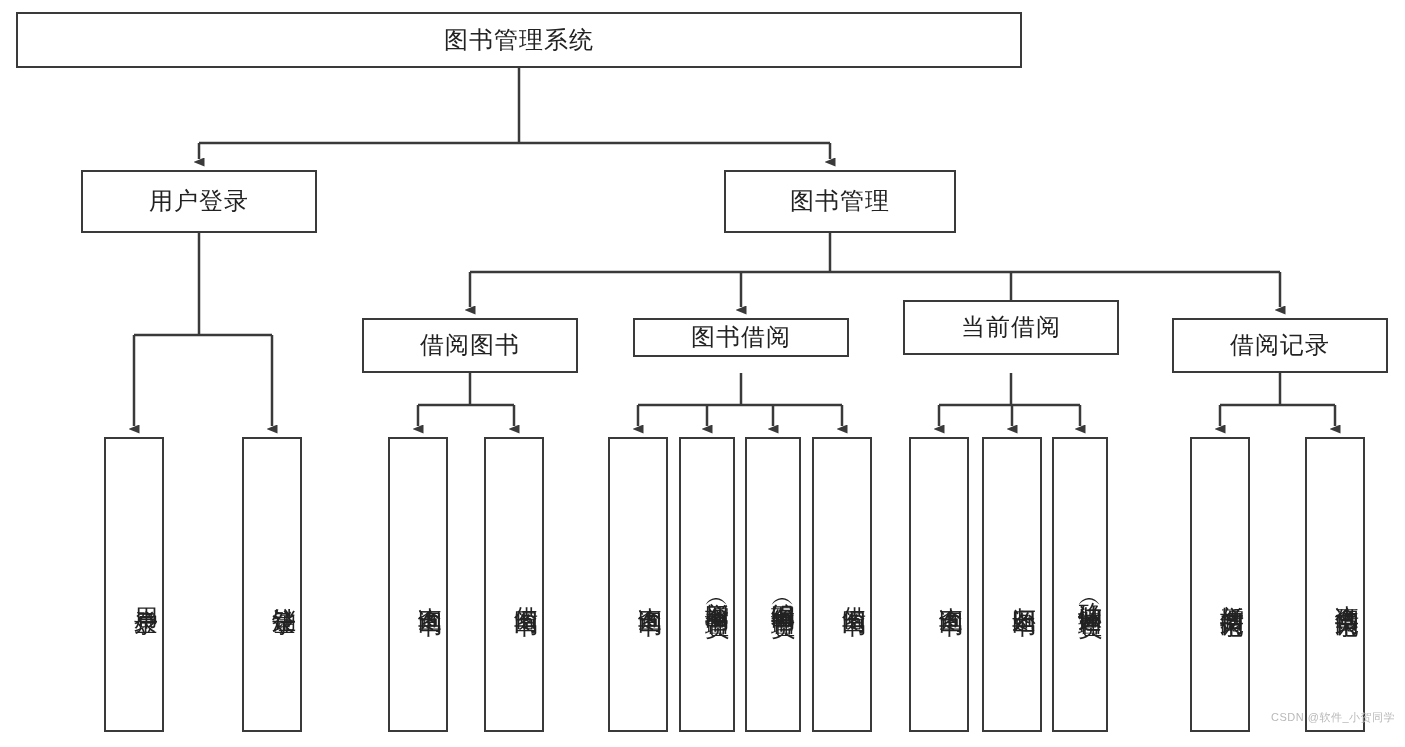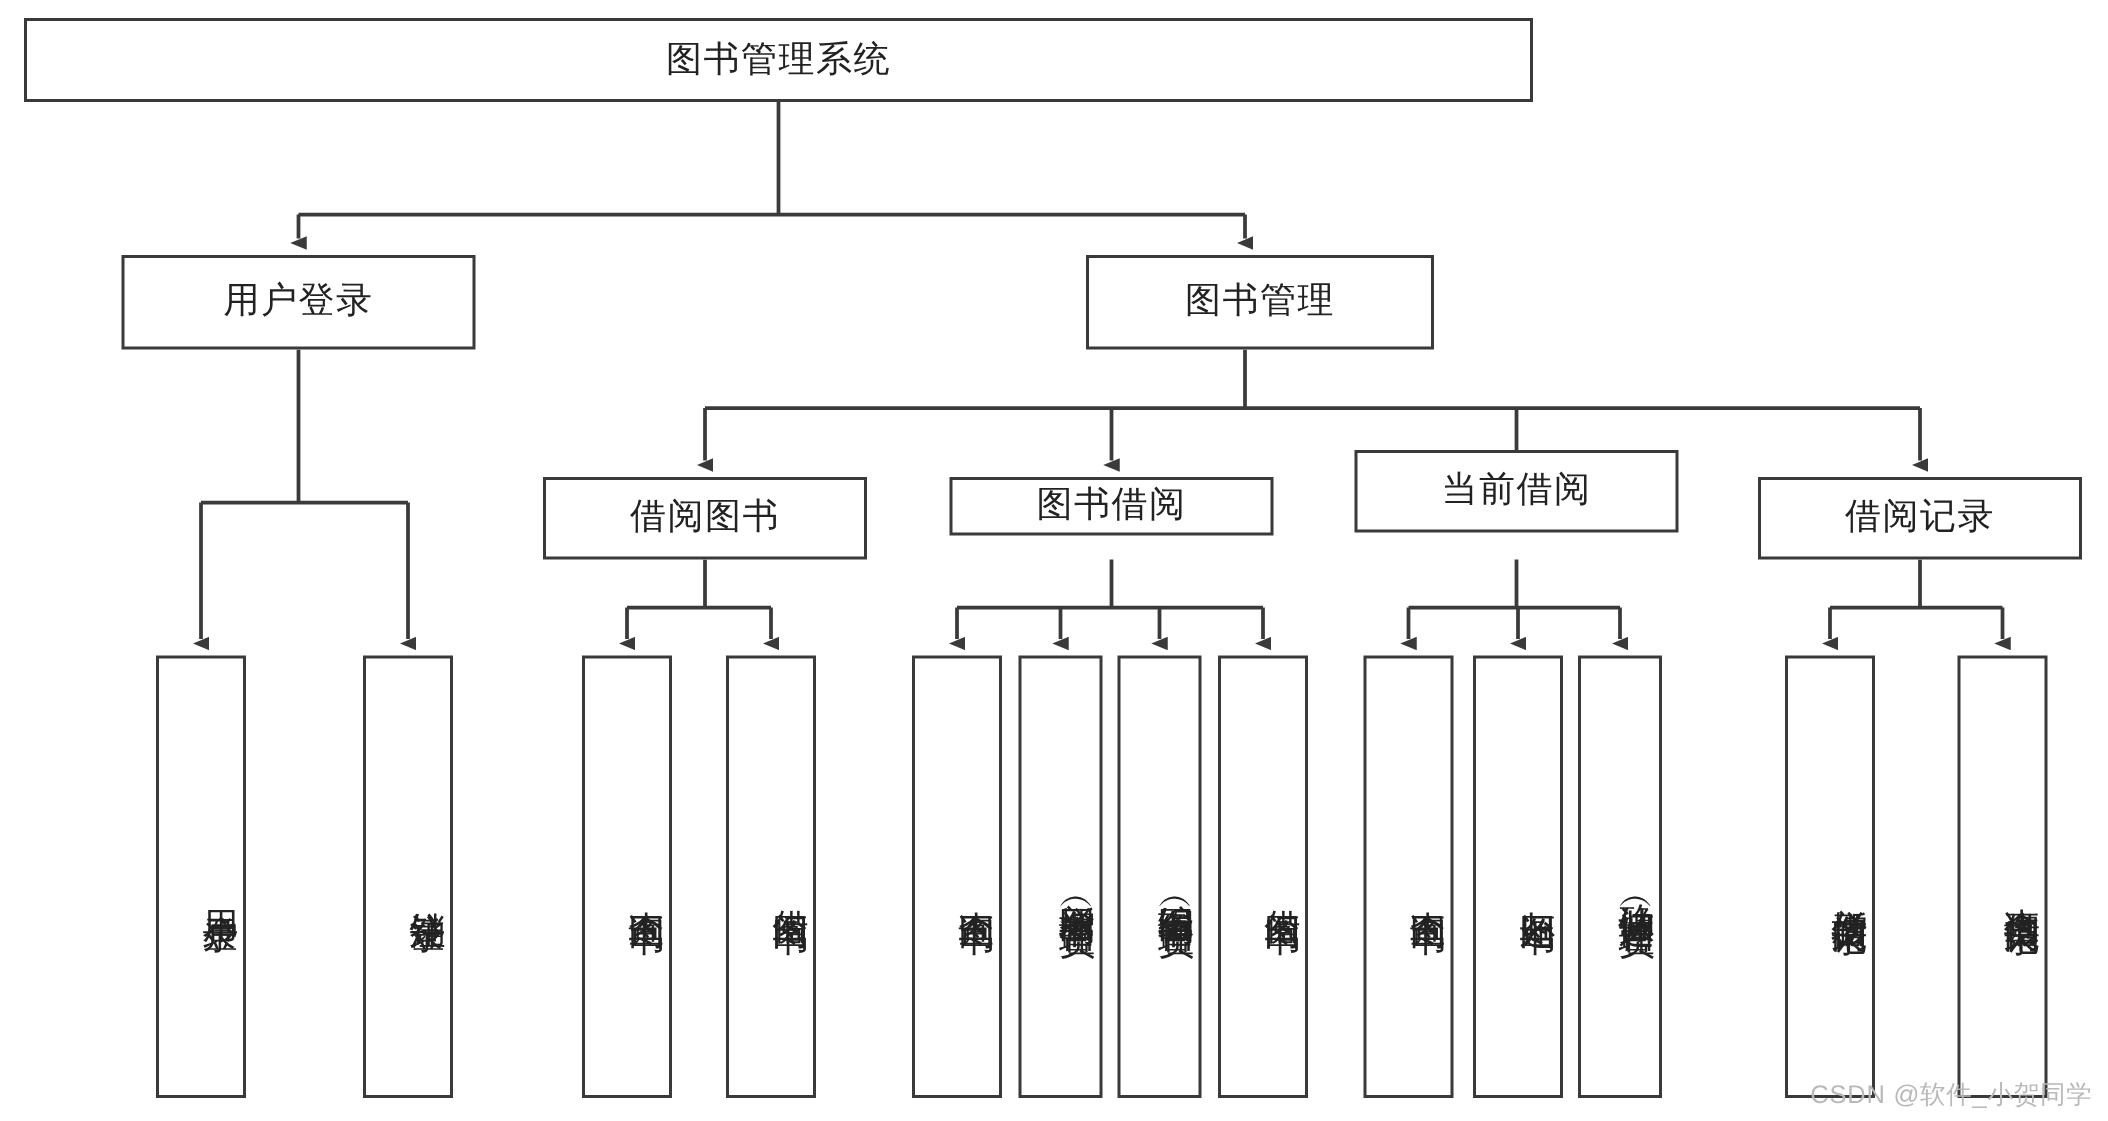--- a/index.html
+++ b/index.html
@@ -51,22 +51,22 @@
     display:block;
     white-space:pre;
   }
   .node.vertical .node-label{
     writing-mode:vertical-rl;
     text-orientation:upright;
   }
   #watermark{
     position:absolute;
     right:10px;
-    bottom:6px;
-    font-size:17px;
+    bottom:22px;
+    font-size:11px;
     color:#b9b9b9;
     letter-spacing:0.5px;
     white-space:nowrap;
     user-select:none;
   }
 </style>
 </head>
 <body>
 
 <div id="diagram-root">

